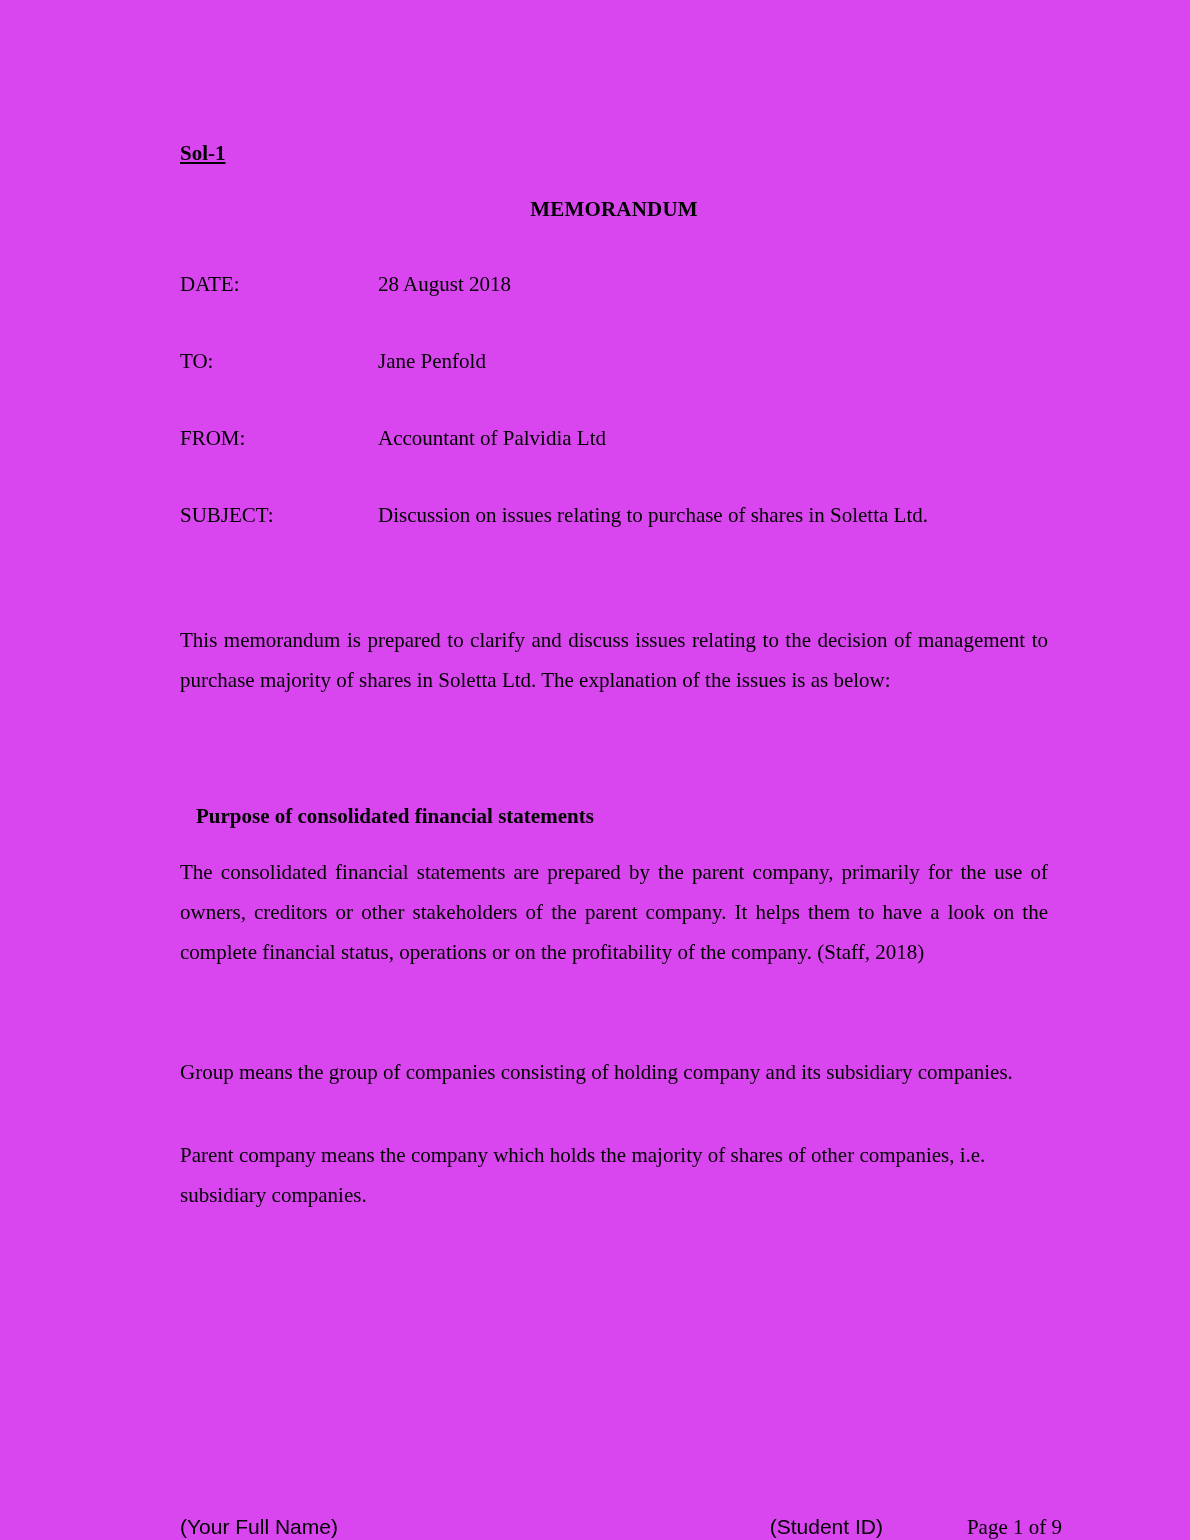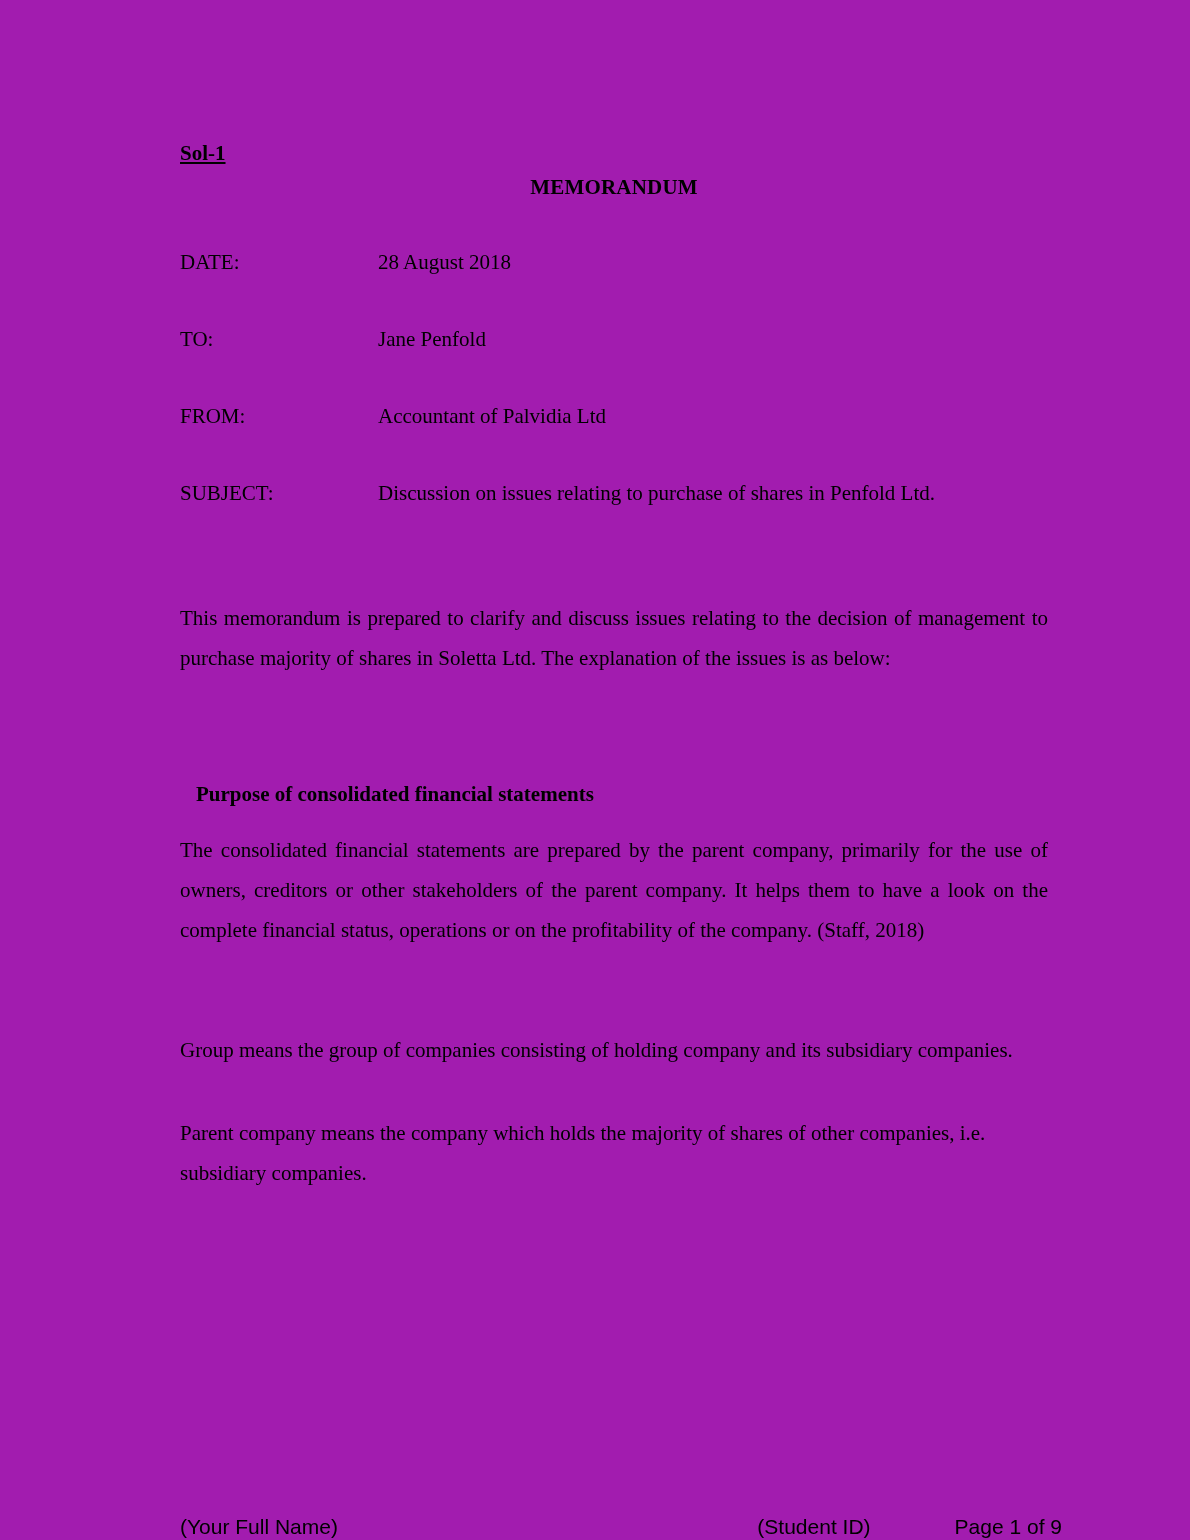--- a/index.html
+++ b/index.html
@@ -6,21 +6,21 @@
   html, body {
     margin: 0;
     padding: 0;
     background: #ffffff;
   }
 
   .page {
     position: relative;
     width: 1190px;
     height: 1540px;
-    background: #a21caf;
+    background: #d946ef;
     margin: 0 auto;
     overflow: hidden;
     box-sizing: border-box;
     font-family: "Liberation Serif", "DejaVu Serif", serif;
     color: #000000;
   }
 
   
   .content {
     position: absolute;
@@ -35,21 +35,21 @@
     text-decoration: underline;
     line-height: 1;
     margin-top: 143px;
   }
 
   .doc-title {
     font-size: 21px;
     font-weight: bold;
     text-align: center;
     line-height: 1;
-    margin-top: 13px;
+    margin-top: 35px;
     letter-spacing: 0.2px;
   }
 
   
   .meta-block {
     margin-top: 54px;
   }
 
   .meta-row {
     display: flex;
@@ -103,21 +103,21 @@
     display: flex;
     align-items: baseline;
     font-family: "Liberation Sans", "DejaVu Sans", sans-serif;
     font-size: 21px;
     line-height: 1;
     color: #000000;
   }
 
   .footer-left   { flex: 0 0 auto; text-align: left; }
   .footer-center { flex: 1 1 auto; text-align: right; padding-right: 84px; }
-  .footer-right  { flex: 0 0 auto; text-align: left; }
+  .footer-right  { flex: 0 0 auto; text-align: left; font-family: Liberation Serif, serif; }
 </style>
 </head>
 <body>
 
 <div class="page">
 
   <div class="content">
 
     <div class="doc-label">Sol-1</div>
 
@@ -135,21 +135,21 @@
         <div class="meta-value">Jane Penfold</div>
       </div>
 
       <div class="meta-row">
         <div class="meta-label">FROM:</div>
         <div class="meta-value">Accountant of Palvidia Ltd</div>
       </div>
 
       <div class="meta-row">
         <div class="meta-label">SUBJECT:</div>
-        <div class="meta-value">Discussion on issues relating to purchase of shares in Penfold Ltd.</div>
+        <div class="meta-value">Discussion on issues relating to purchase of shares in Soletta Ltd.</div>
       </div>
 
     </div>
 
     <div class="spacer-intro"></div>
 
     <p class="body-para">This memorandum is prepared to clarify and discuss issues relating to the decision of management to purchase majority of shares in Soletta Ltd. The explanation of the issues is as below:</p>
 
     <div class="spacer-sec"></div>
 

